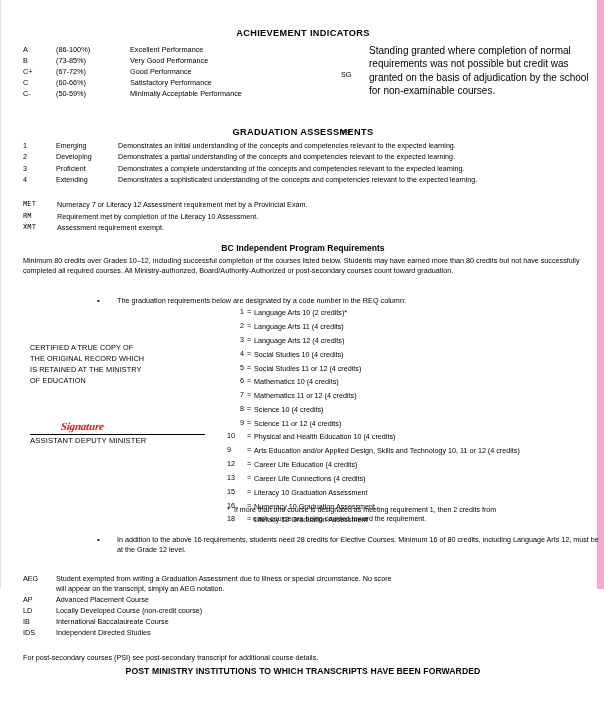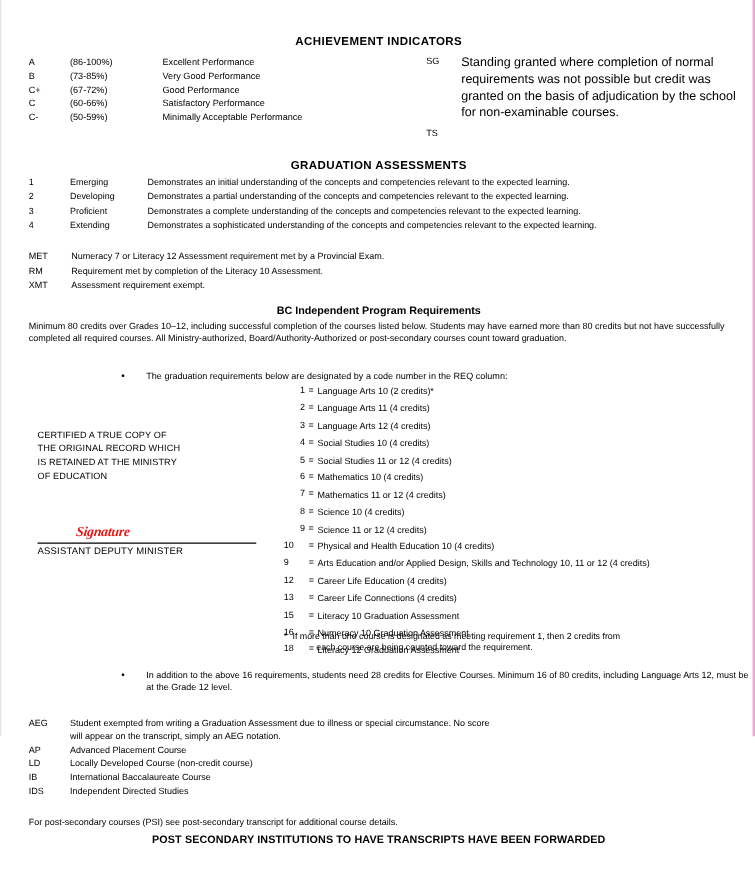--- a/index.html
+++ b/index.html
@@ -14,21 +14,21 @@
     font-family: "Liberation Sans", sans-serif;
     color: #000000;
     -webkit-font-smoothing: antialiased;
   }
   .page {
     position: relative;
     width: 604px;
     height: 589px;
     box-sizing: border-box;
     border-left: 1px solid #e3e3e3;
-    border-right: 2px solid #f9a8d4;
+    border-right: 7px solid #f9a8d4;
     background: #fff;
   }
 
   
   .section-title {
     text-align: center;
     font-weight: bold;
     font-size: 9.2px;
     letter-spacing: 0.35px;
   }
@@ -66,20 +66,21 @@
   }
   .standing-row {
     display: flex;
     margin-bottom: 5px;
   }
   .standing-row .s-code {
     width: 28px;
     flex: 0 0 28px;
     font-size: 7.3px;
     line-height: 1.32;
+    margin-top: 26px;
   }
   .standing-row .s-text {
     flex: 1 1 auto;
     font-size: 10px;
     line-height: 1.33;
   }
 
   
   #grad-assess-title { position: absolute; left: 0; top: 127px; width: 604px; }
 
@@ -104,21 +105,21 @@
     left: 22px;
     top: 199px;
     width: 520px;
   }
   .met-row {
     display: flex;
     font-size: 7.2px;
     line-height: 1.62;
     white-space: nowrap;
   }
-  .met-row .m-code { width: 34px; flex: 0 0 34px; }
+  .met-row .m-code { width: 34px; flex: 0 0 34px; font-family: Liberation Mono, monospace; }
   .met-row .m-text { flex: 1 1 auto; }
 
   
   #bc-title { position: absolute; left: 0; top: 243px; width: 604px; }
   #bc-intro {
     position: absolute;
     left: 22px;
     top: 256px;
     width: 562px;
     font-size: 7.2px;
@@ -505,15 +506,15 @@
       <span class="a-text">International Baccalaureate Course</span>
     </div>
     <div class="ab-row">
       <span class="a-code">IDS</span>
       <span class="a-text">Independent Directed Studies</span>
     </div>
   </div>
 
   <div id="psi-note">For post-secondary courses (PSI) see post-secondary transcript for additional course details.</div>
 
-  <div id="footer-forwarded">POST SECONDARY INSTITUTIONS TO HAVE TRANSCRIPTS HAVE BEEN FORWARDED</div>
+  <div id="footer-forwarded">POST MINISTRY INSTITUTIONS TO WHICH TRANSCRIPTS HAVE BEEN FORWARDED</div>
 
 </div>
 
 </body></html>

